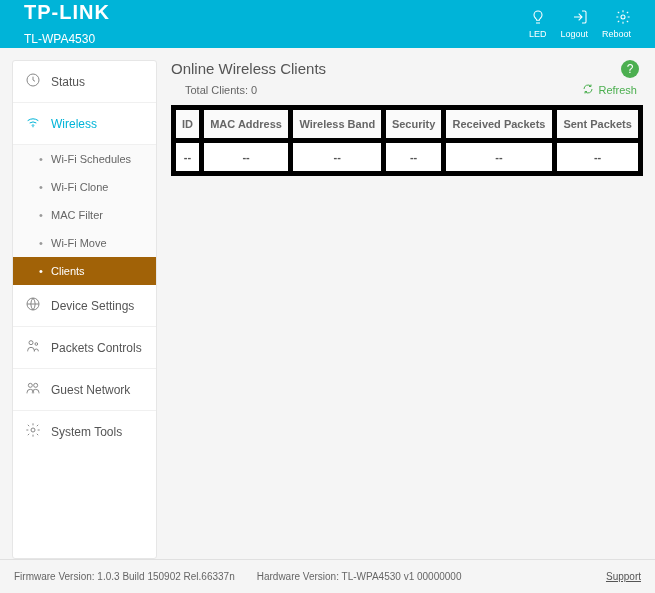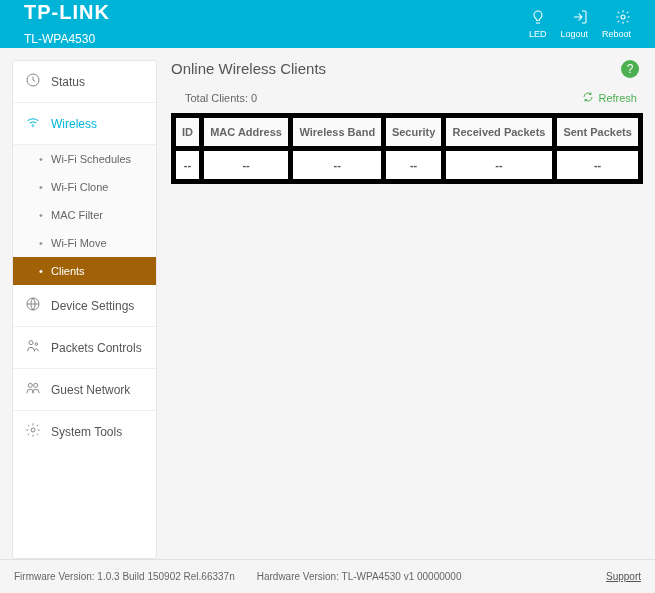--- a/index.html
+++ b/index.html
@@ -19,21 +19,21 @@
 .nav-item svg{width:16px;height:16px;flex-shrink:0}
 .nav-icon-stroke{stroke:#888;fill:none;stroke-width:1.5}
 .nav-item.active .nav-icon-stroke{stroke:#00b4d8}
 .subnav{background:#fafafa}
 .sub-item{padding:8px 10px 8px 38px;font-size:11px;color:#666;cursor:pointer;position:relative}
 .sub-item::before{content:"•";position:absolute;left:26px;color:#999}
 .sub-item.active{background:#a16207;color:#fff}
 .sub-item.active::before{color:#fff}
 .content{flex:1;position:relative}
 .help-btn{position:absolute;top:0;right:4px;width:18px;height:18px;border-radius:50%;background:#4caf50;color:#fff;font-size:12px;display:flex;align-items:center;justify-content:center;cursor:pointer}
-.page-title{color:#555;font-size:15px;margin-bottom:14px}
+.page-title{color:#555;font-size:15px;margin-bottom:6px}
 .toolbar{display:flex;justify-content:space-between;align-items:center;padding:0 6px 8px 14px;font-size:11px;color:#666}
 .refresh{color:#4caf50;cursor:pointer;display:flex;align-items:center;gap:4px}
 .refresh svg{width:12px;height:12px}
 table{width:100%;border-collapse:collapse;font-size:11px;color:#555;background:#fff}
 th,td{border:5px solid #000000;padding:8px 4px;text-align:center;font-weight:bold}
 th{background:#fafafa;color:#666}
 .footer{position:absolute;bottom:0;left:0;right:0;height:34px;display:flex;align-items:center;justify-content:space-between;padding:16px 14px;font-size:10px;color:#666;border-top:1px solid #e0e0e0;background:#f5f5f5}
 .footer-left{display:flex;gap:22px}
 .footer a{color:#555;text-decoration:underline;cursor:pointer}
 </style>

